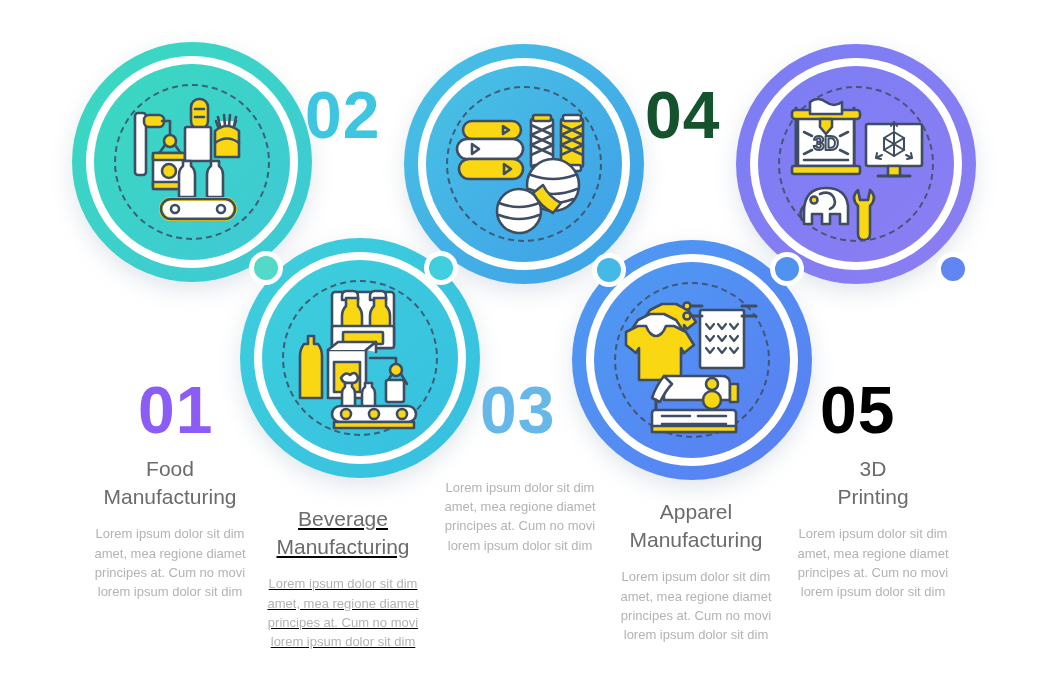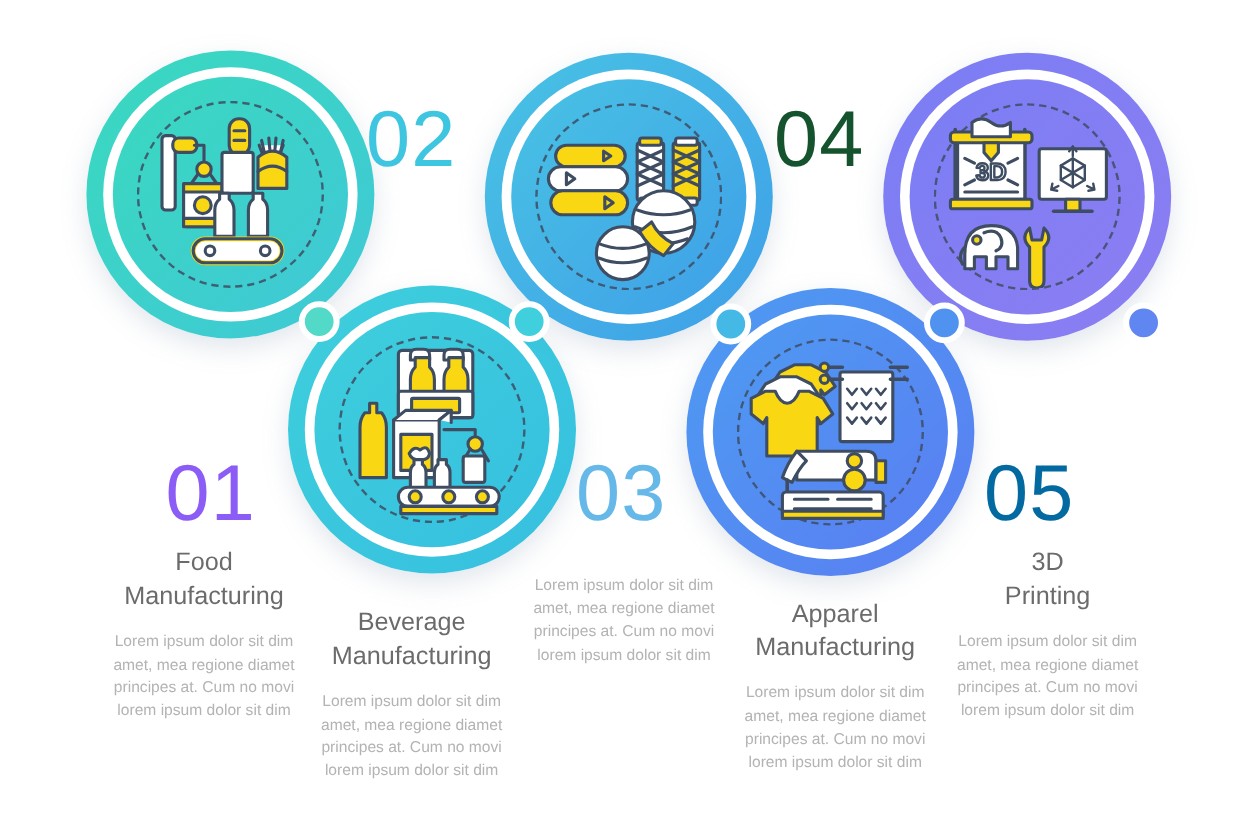--- a/index.html
+++ b/index.html
@@ -66,21 +66,21 @@
     height: 34px;
     border-radius: 50%;
     border: 5px solid #ffffff;
     box-sizing: border-box;
   }
 
   
   .step-number {
     position: absolute;
     font-size: 66px;
-    font-weight: normal;
+    font-weight: bold;
     letter-spacing: 1px;
     line-height: 1;
     white-space: nowrap;
   }
 
   
   .text-block {
     position: absolute;
     width: 176px;
   }
@@ -313,31 +313,31 @@
   <div class="connector" id="dot1" style="left: 249px; top: 251px; background: rgb(82, 217, 199);"></div>
   <div class="connector" id="dot2" style="left: 424px; top: 251px; background: rgb(63, 207, 221);"></div>
   <div class="connector" id="dot3" style="left: 592px; top: 253px; background: rgb(69, 185, 230);"></div>
   <div class="connector" id="dot4" style="left: 770px; top: 252px; background: rgb(79, 146, 240);"></div>
   <div class="connector" id="dot5" style="left: 936px; top: 252px; background: rgb(95, 134, 241);"></div>
 
   <div class="step-number" id="num1" style="left: 138px; top: 377px; color: #8b5cf6;">01</div>
   <div class="step-number" id="num2" style="left: 305px; top: 82px; color: rgb(62, 197, 224);">02</div>
   <div class="step-number" id="num3" style="left: 480px; top: 377px; color: rgb(102, 184, 232);">03</div>
   <div class="step-number" id="num4" style="left: 645px; top: 82px; color: #14532d;">04</div>
-  <div class="step-number" id="num5" style="left: 820px; top: 377px; color: #0369a1;">05</div>
+  <div class="step-number" id="num5" style="left: 820px; top: 377px; color: #000000;">05</div>
 
   <div class="text-block align-center" style="left:82px; top:455px;">
     <div class="step-title">
       <span>Food</span><br>
       <span>Manufacturing</span>
     </div>
     <p class="step-body">Lorem ipsum dolor sit dim amet, mea regione diamet principes at. Cum no movi lorem ipsum dolor sit dim</p>
   </div>
 
-  <div class="text-block align-center" style="left:255px; top:505px;">
+  <div class="text-block align-center" style="left:255px; top:505px;text-decoration:underline;">
     <div class="step-title">
       <span>Beverage</span><br>
       <span>Manufacturing</span>
     </div>
     <p class="step-body">Lorem ipsum dolor sit dim amet, mea regione diamet principes at. Cum no movi lorem ipsum dolor sit dim</p>
   </div>
 
   <div class="text-block align-center" style="left:432px; top:478px;">
     <p class="step-body">Lorem ipsum dolor sit dim amet, mea regione diamet principes at. Cum no movi lorem ipsum dolor sit dim</p>
   </div>

